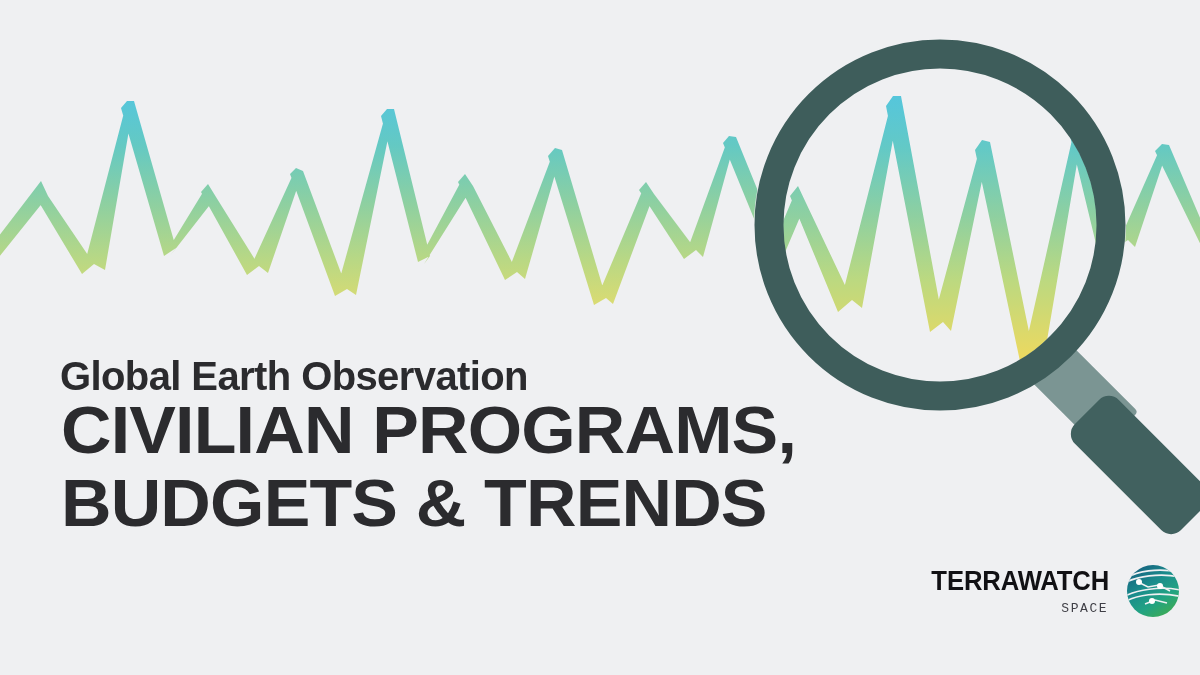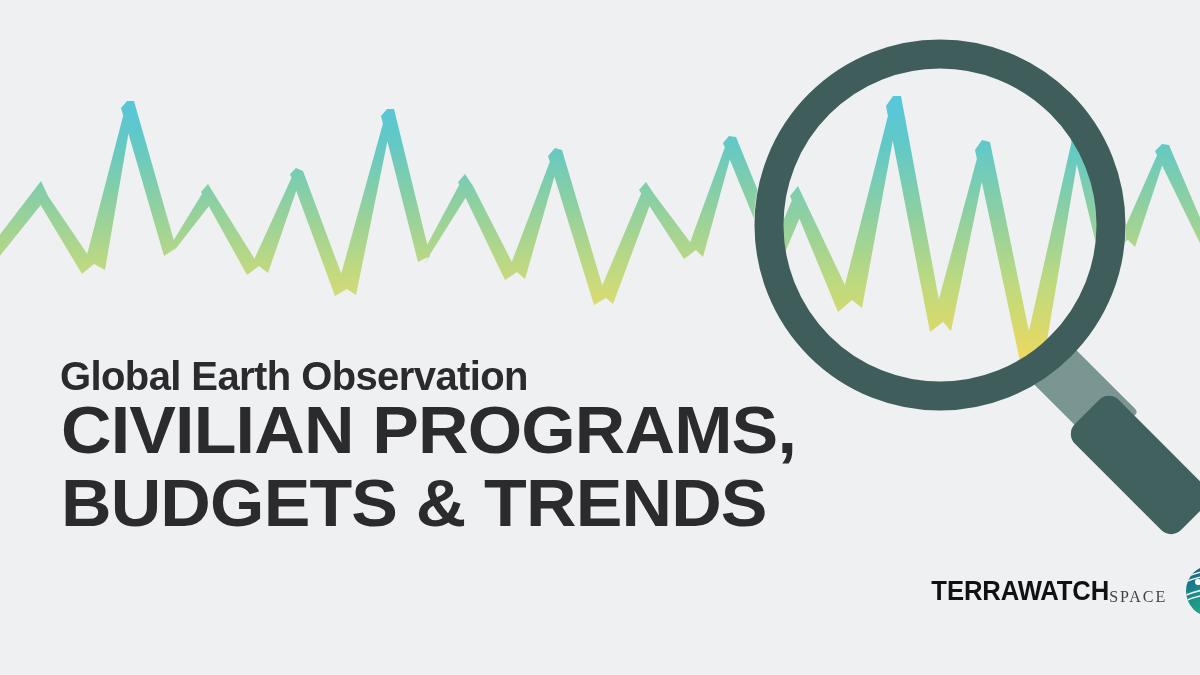--- a/index.html
+++ b/index.html
@@ -68,39 +68,39 @@
     left: 922px;
     top: 552px;
     width: 230px;
     height: 78px;
     display: flex;
     align-items: center;
     justify-content: flex-start;
   }
   #brand-wordmark {
     display: flex;
-    flex-direction: row;
+    flex-direction: column;
     align-items: flex-end;
     line-height: 1;
     margin-right: 16px;
   }
   #brand-name {
     font-family: "Liberation Sans", sans-serif;
     font-weight: 700;
     font-size: 27px;
     letter-spacing: -0.005em;
     color: #111114;
     transform: scaleX(0.95);
     transform-origin: right center;
     white-space: nowrap;
   }
   #brand-sub {
-    font-family: Liberation Serif, serif;
+    font-family: Liberation Mono, monospace;
     font-weight: 400;
-    font-size: 16px;
+    font-size: 13px;
     letter-spacing: 0.12em;
     color: #3f3f46;
     margin-top: 7px;
     margin-right: 1px;
     white-space: nowrap;
   }
   #brand-globe { width: 56px; height: 56px; flex: 0 0 auto; }
 </style>
 </head>
 <body style="background: rgb(239, 240, 242);">

